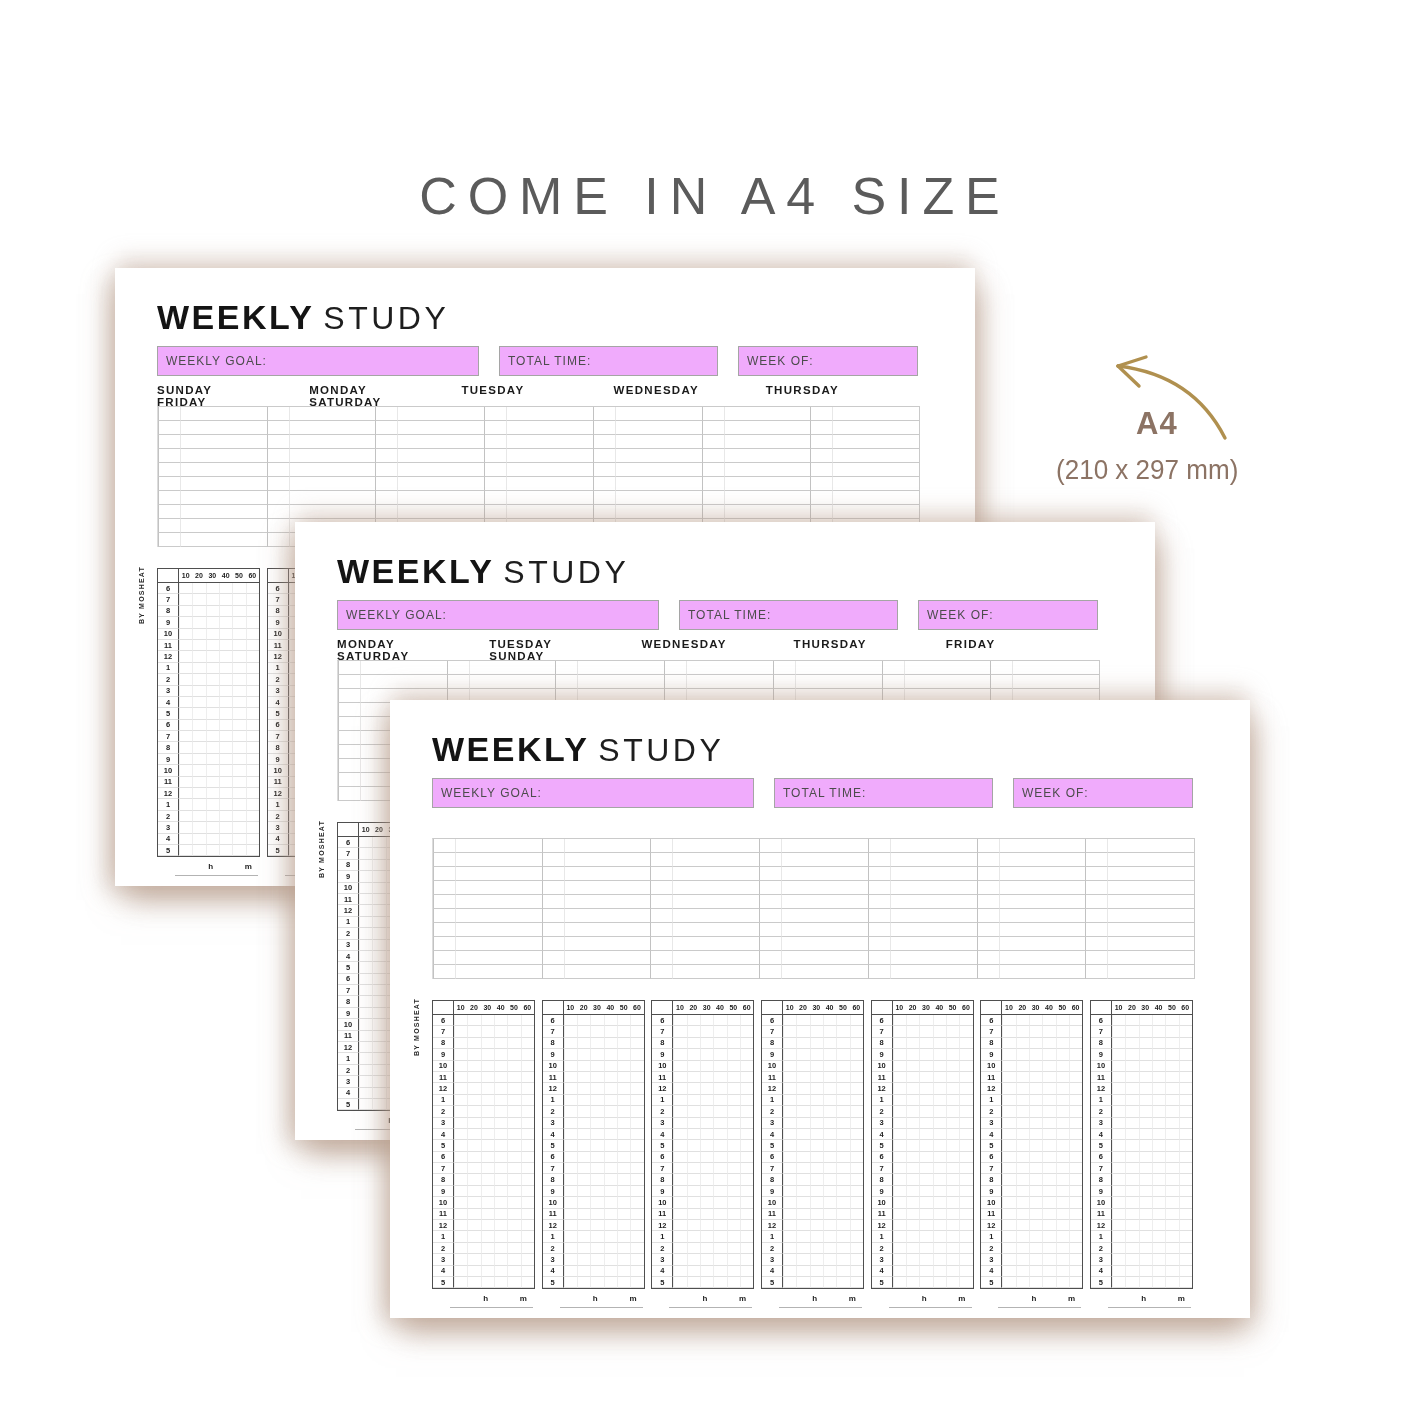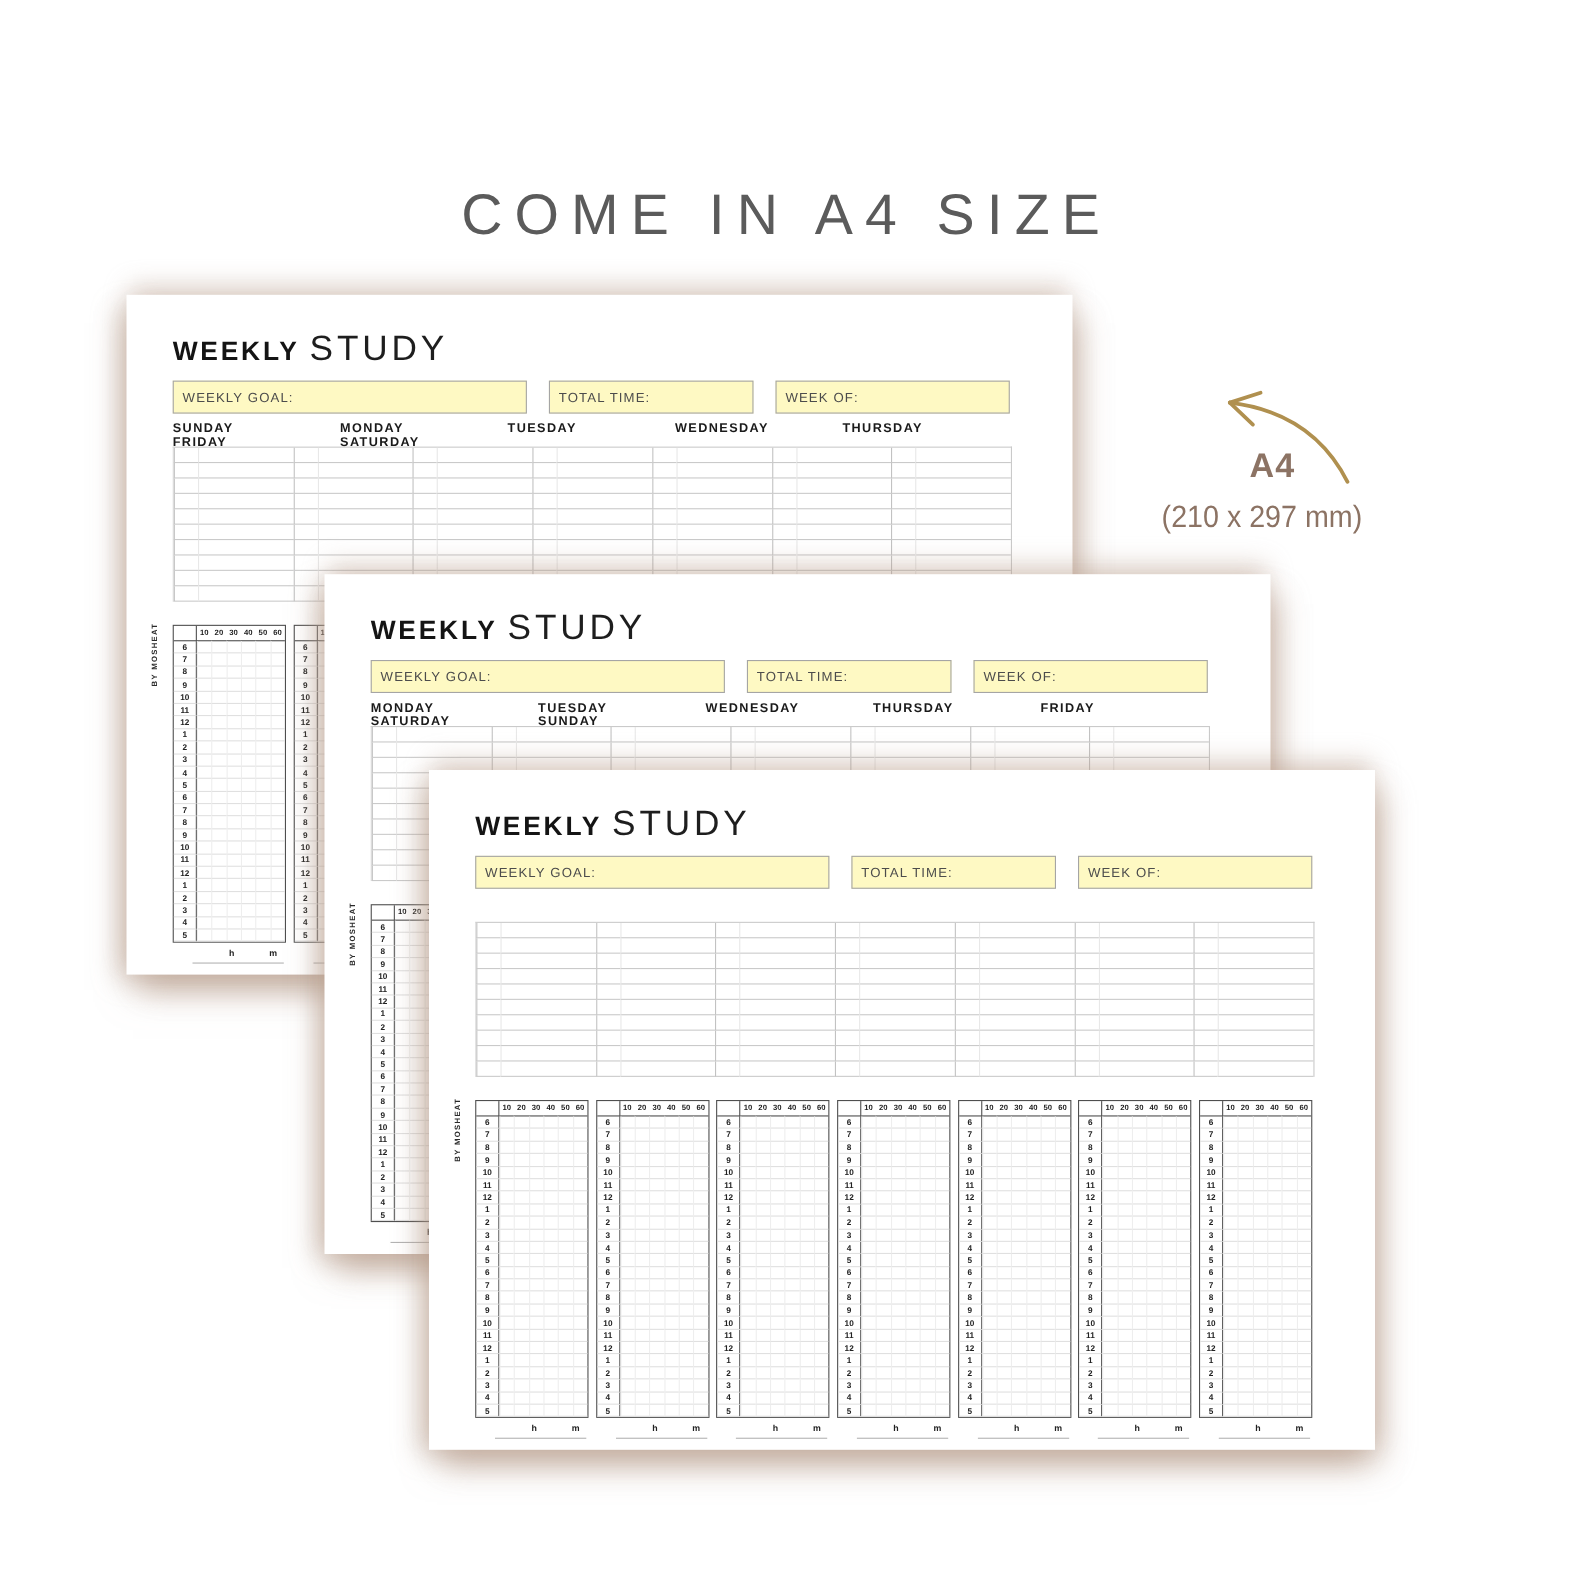--- a/index.html
+++ b/index.html
@@ -20,27 +20,27 @@
       0 -10px 22px -2px rgba(186,160,142,.45),
       -12px 8px 22px -2px rgba(186,160,142,.40),
       12px 14px 26px -4px rgba(186,160,142,.45),
       0 20px 30px -6px rgba(178,150,132,.50);
   }
   .page-1{left:115px;top:268px;z-index:1;}
   .page-2{left:295px;top:522px;z-index:2;}
   .page-3{left:390px;top:700px;z-index:3;}
 
   .heading{position:absolute;left:42px;top:30px;white-space:nowrap;color:#141414;}
-  .heading .hb{font-size:24px;font-weight:700;letter-spacing:2.5px;}
+  .heading .hb{font-size:34px;font-weight:700;letter-spacing:2.5px;}
   .heading .hl{font-size:32px;font-weight:400;letter-spacing:3.5px;margin-left:9px;color:#1e1e1e;}
 
   .fields{position:absolute;left:42px;top:78px;width:761px;height:30px;display:flex;gap:20px;box-sizing:border-box;}
-  .field{border:1px solid #a5a5a5;display:flex;align-items:center;padding-left:8px;box-sizing:border-box;background:#fef9c3;}
+  .field{border:1px solid #a5a5a5;display:flex;align-items:center;padding-left:8px;box-sizing:border-box;background:#f0abfc;}
   .field-1{width:322px;}
-  .field-2{width:186px;}
+  .field-2{width:219px;}
   .field-3{flex:1;}
   .field-label{font-size:12px;letter-spacing:1px;color:#4c4c4c;}
 
   .days{position:absolute;left:42px;top:116px;width:761px;display:grid;grid-template-columns:repeat(5,1fr);}
   .day-cell{font-size:11.5px;font-weight:700;letter-spacing:1.3px;color:#1a1a1a;white-space:nowrap;}
 
   .main-grid{
     position:absolute;left:42px;top:138px;width:761px;
     display:grid;grid-template-columns:repeat(7,22px 1fr);grid-auto-rows:14px;
     border-top:1px solid #cacaca;border-left:1px solid #dcdcdc;border-right:1px solid #cacaca;

